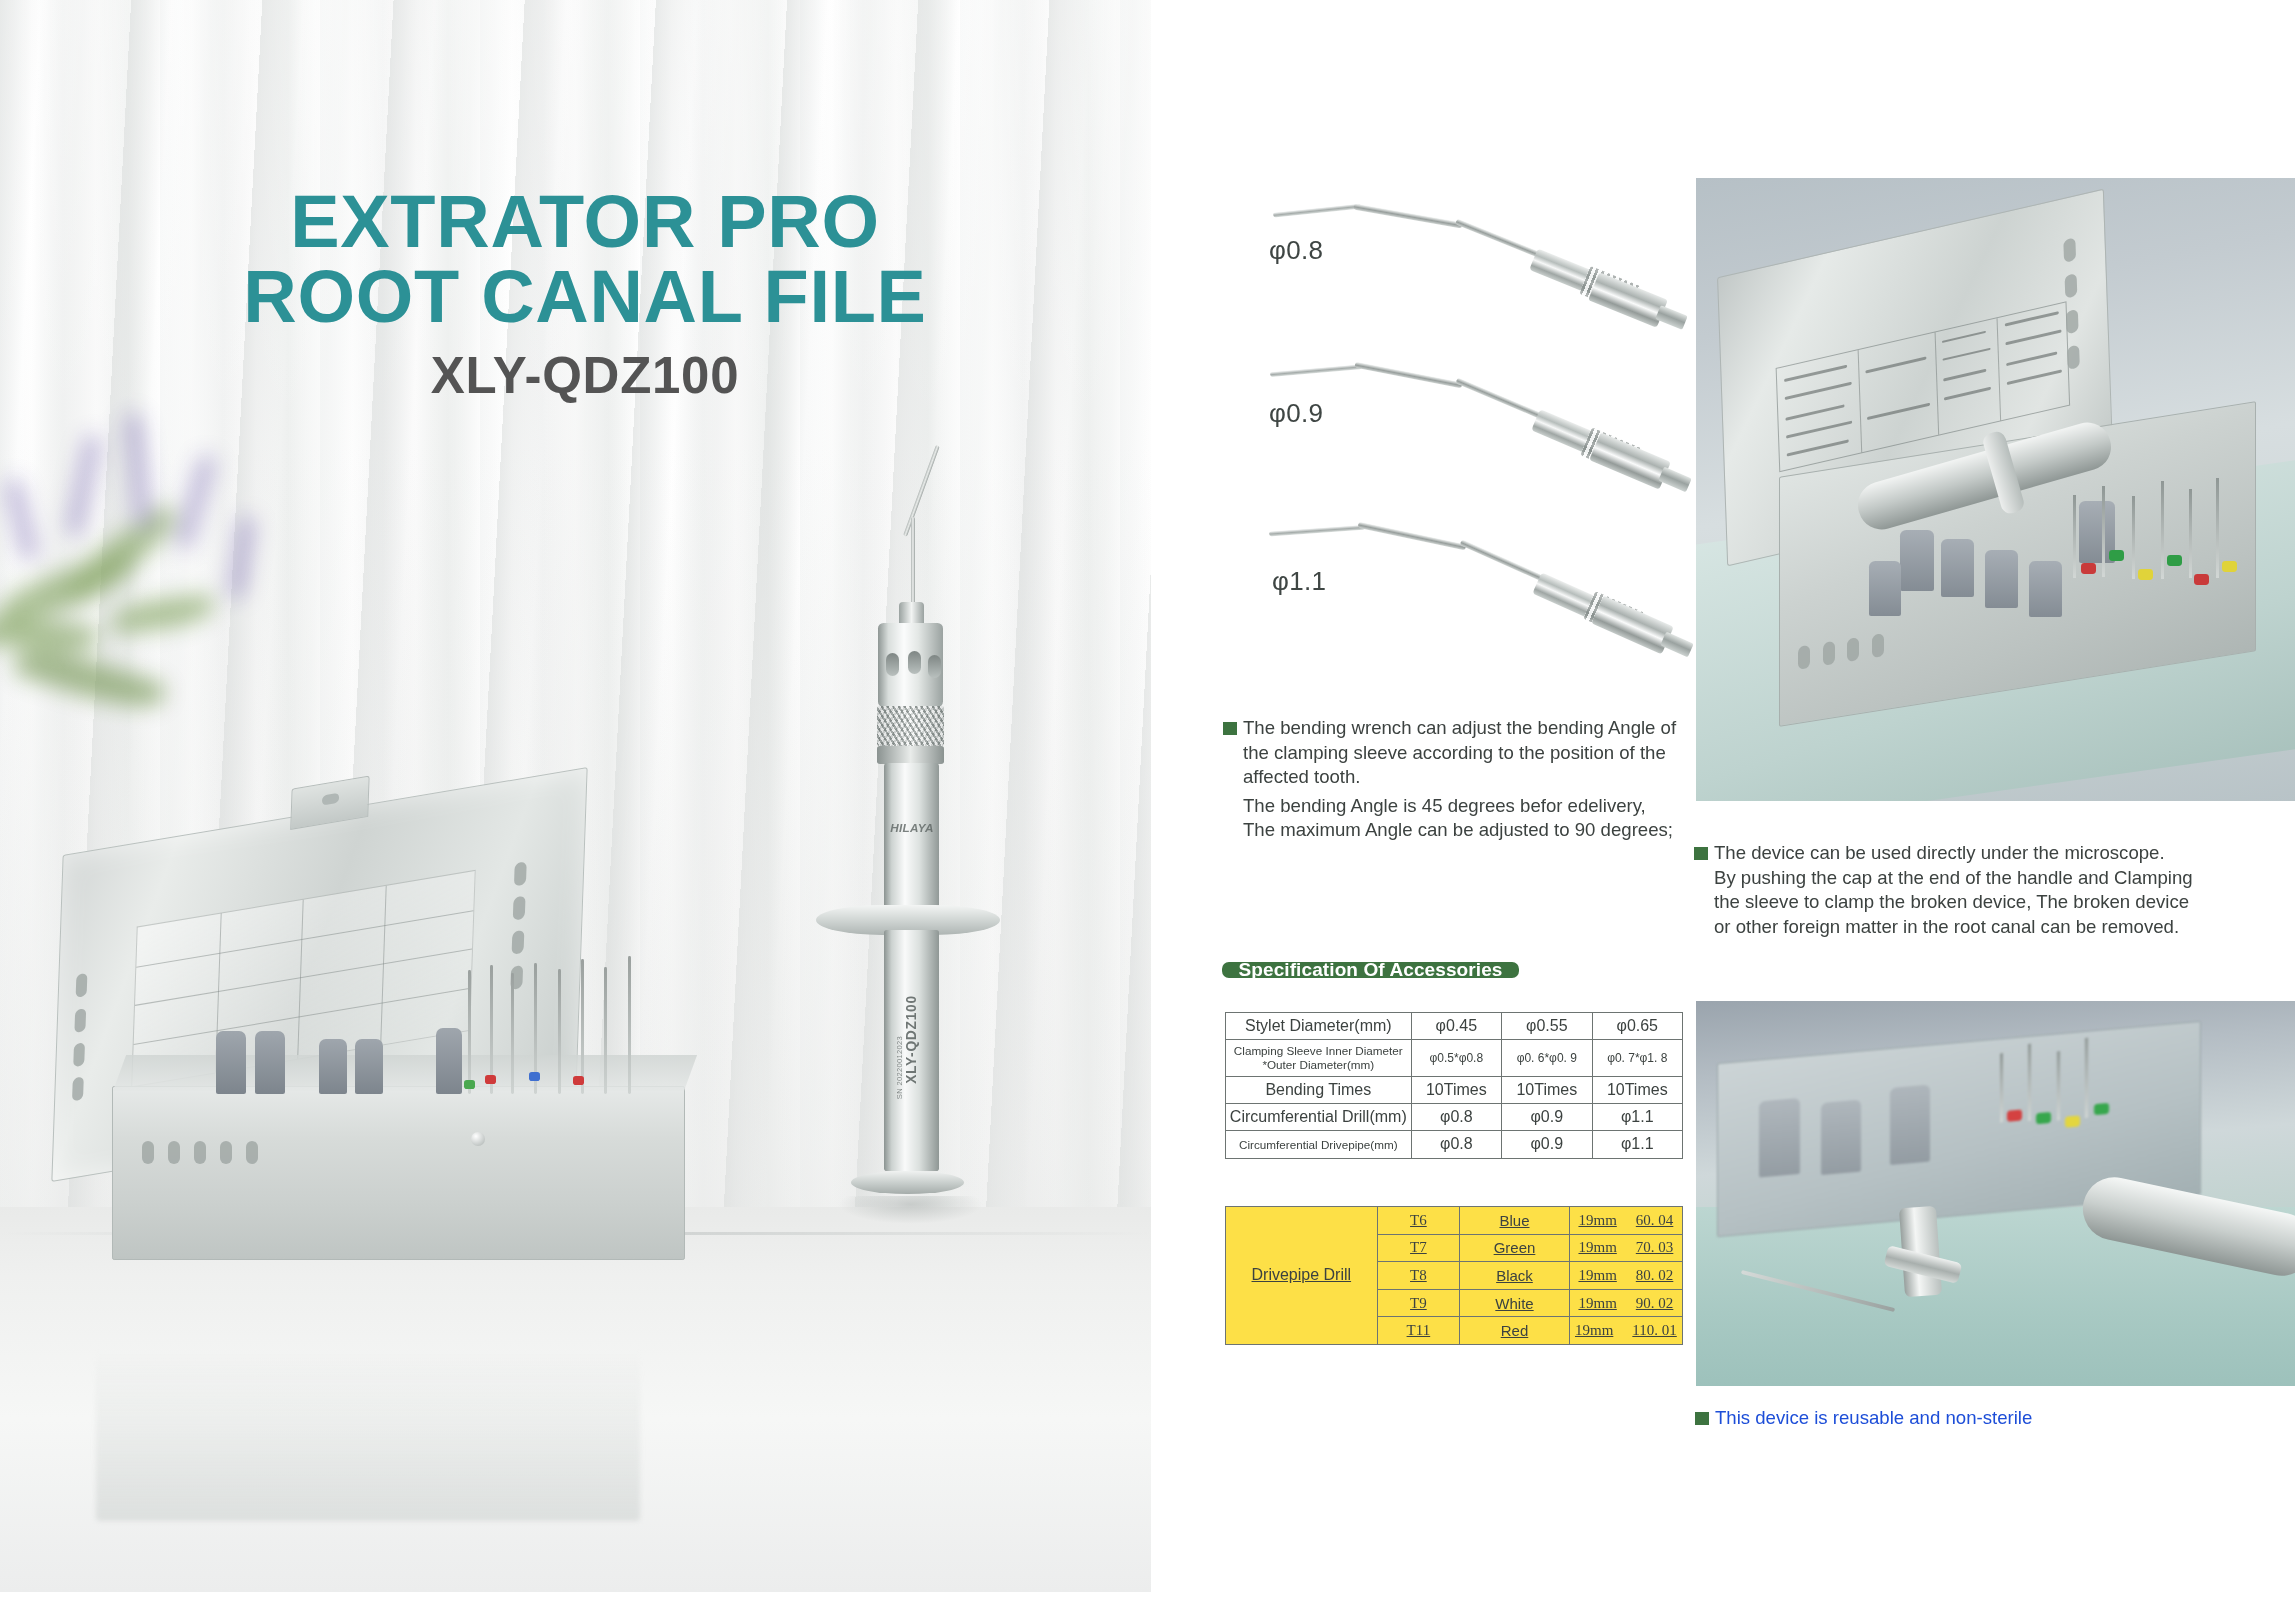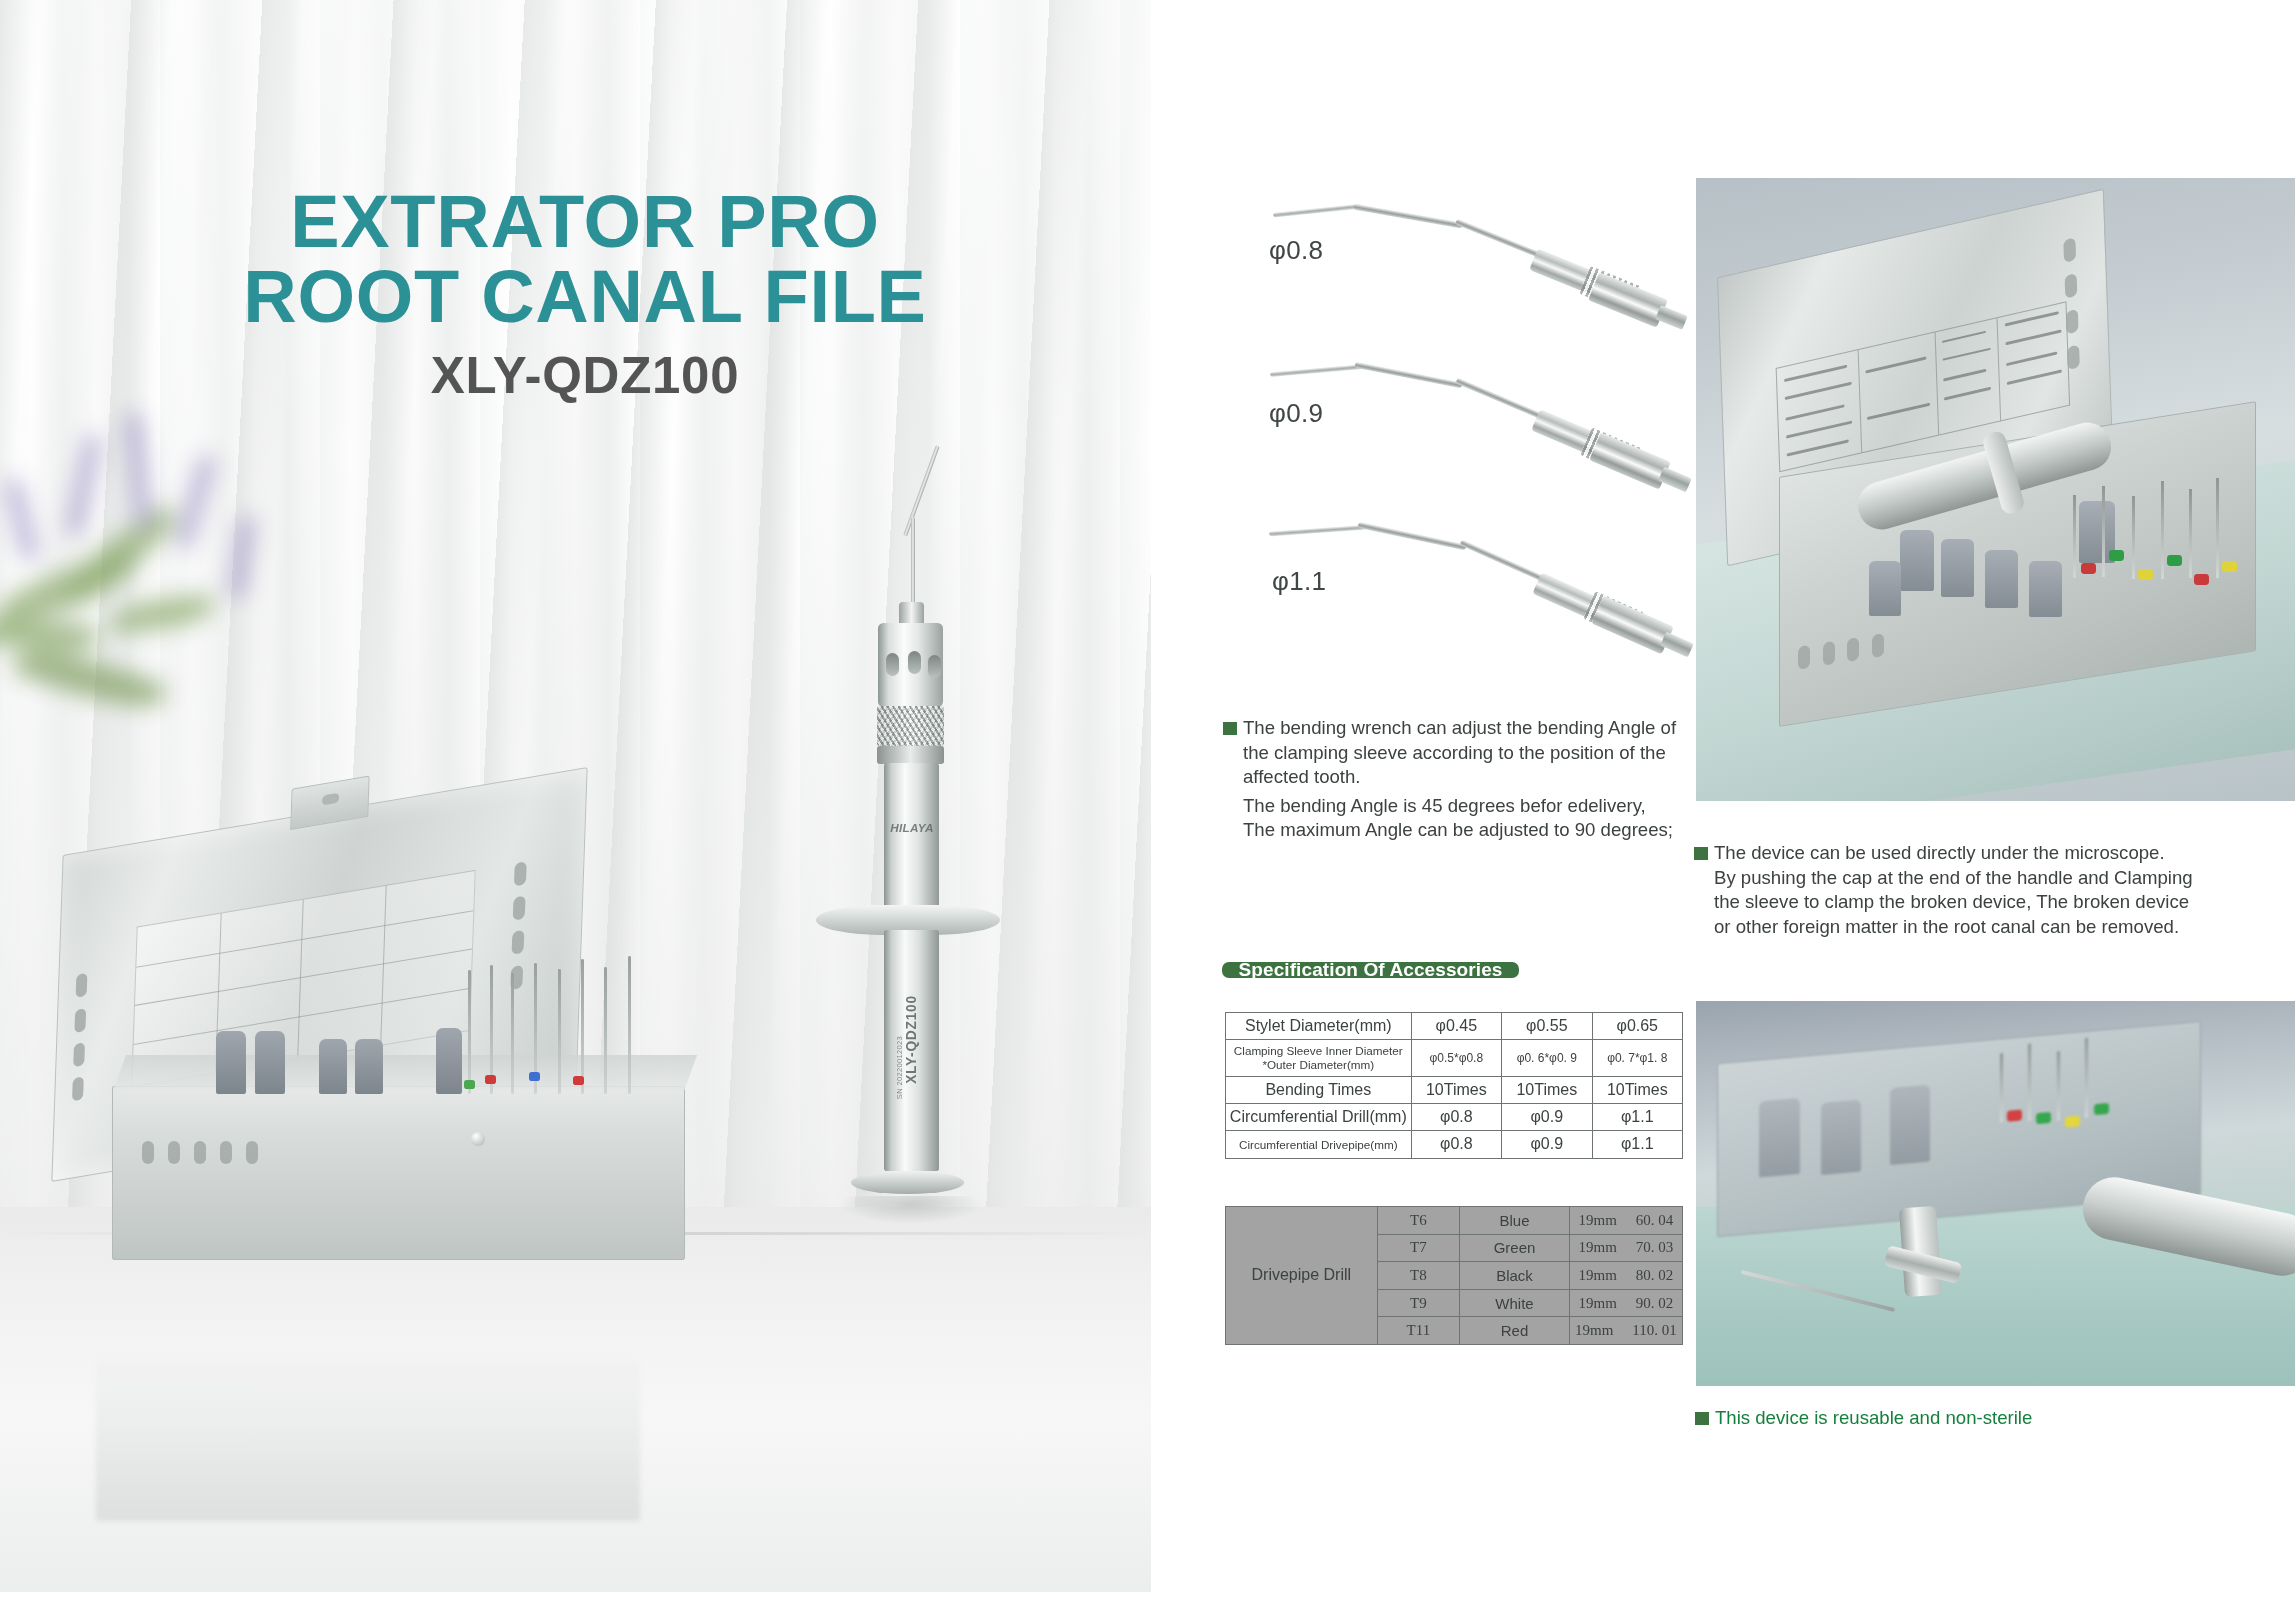--- a/index.html
+++ b/index.html
@@ -178,28 +178,28 @@
   table{border-collapse:collapse;position:absolute;}
   .spec-table{left:1225px;top:1012px;width:458px;}
   .spec-table td{border:1.1px solid #6d7472;color:#3c4240;text-align:center;
       font-size:16px;padding:4.1px 2.8px;background:#fff;}
   .spec-table td.rowhead{font-size:16px;width:179px;}
   .spec-table td.rowhead.small{font-size:11.7px;line-height:1.18;}
   .spec-table td.val.small{font-size:12px;}
 
   .dir-table{left:1225px;top:1206px;width:458px;}
   .dir-table td{border:1px solid #6d7472;color:#3c4240;text-align:center;
-      font-size:15px;padding:4.8px 2.8px;background:#a3a3a3;}
+      font-size:15px;padding:4.8px 2.8px;background:#fde047;text-decoration:underline;}
   .dir-table td.dirhead{width:145px;font-size:16px;}
   .dir-table td.code{width:76px;font-family:"Liberation Serif","DejaVu Serif",serif;}
   .dir-table td.colorname{width:103px;}
   .dir-table td.meas{font-family:"Liberation Serif","DejaVu Serif",serif;margin-top:6px;}
   .dir-table td.meas span.len{margin-right:19px;}
 
-  .note-reuse{position:absolute;left:1695px;top:1407px;font-size:18.6px;color:#15803d;}
+  .note-reuse{position:absolute;left:1695px;top:1407px;font-size:18.6px;color:#1d4ed8;}
 </style>
 </head>
 <body>
 
 <div class="hero-photo">
   <div class="curtain"></div>
   <div class="table-surface"></div>
   <div class="table-edge"></div>
 
   <div class="plant">

